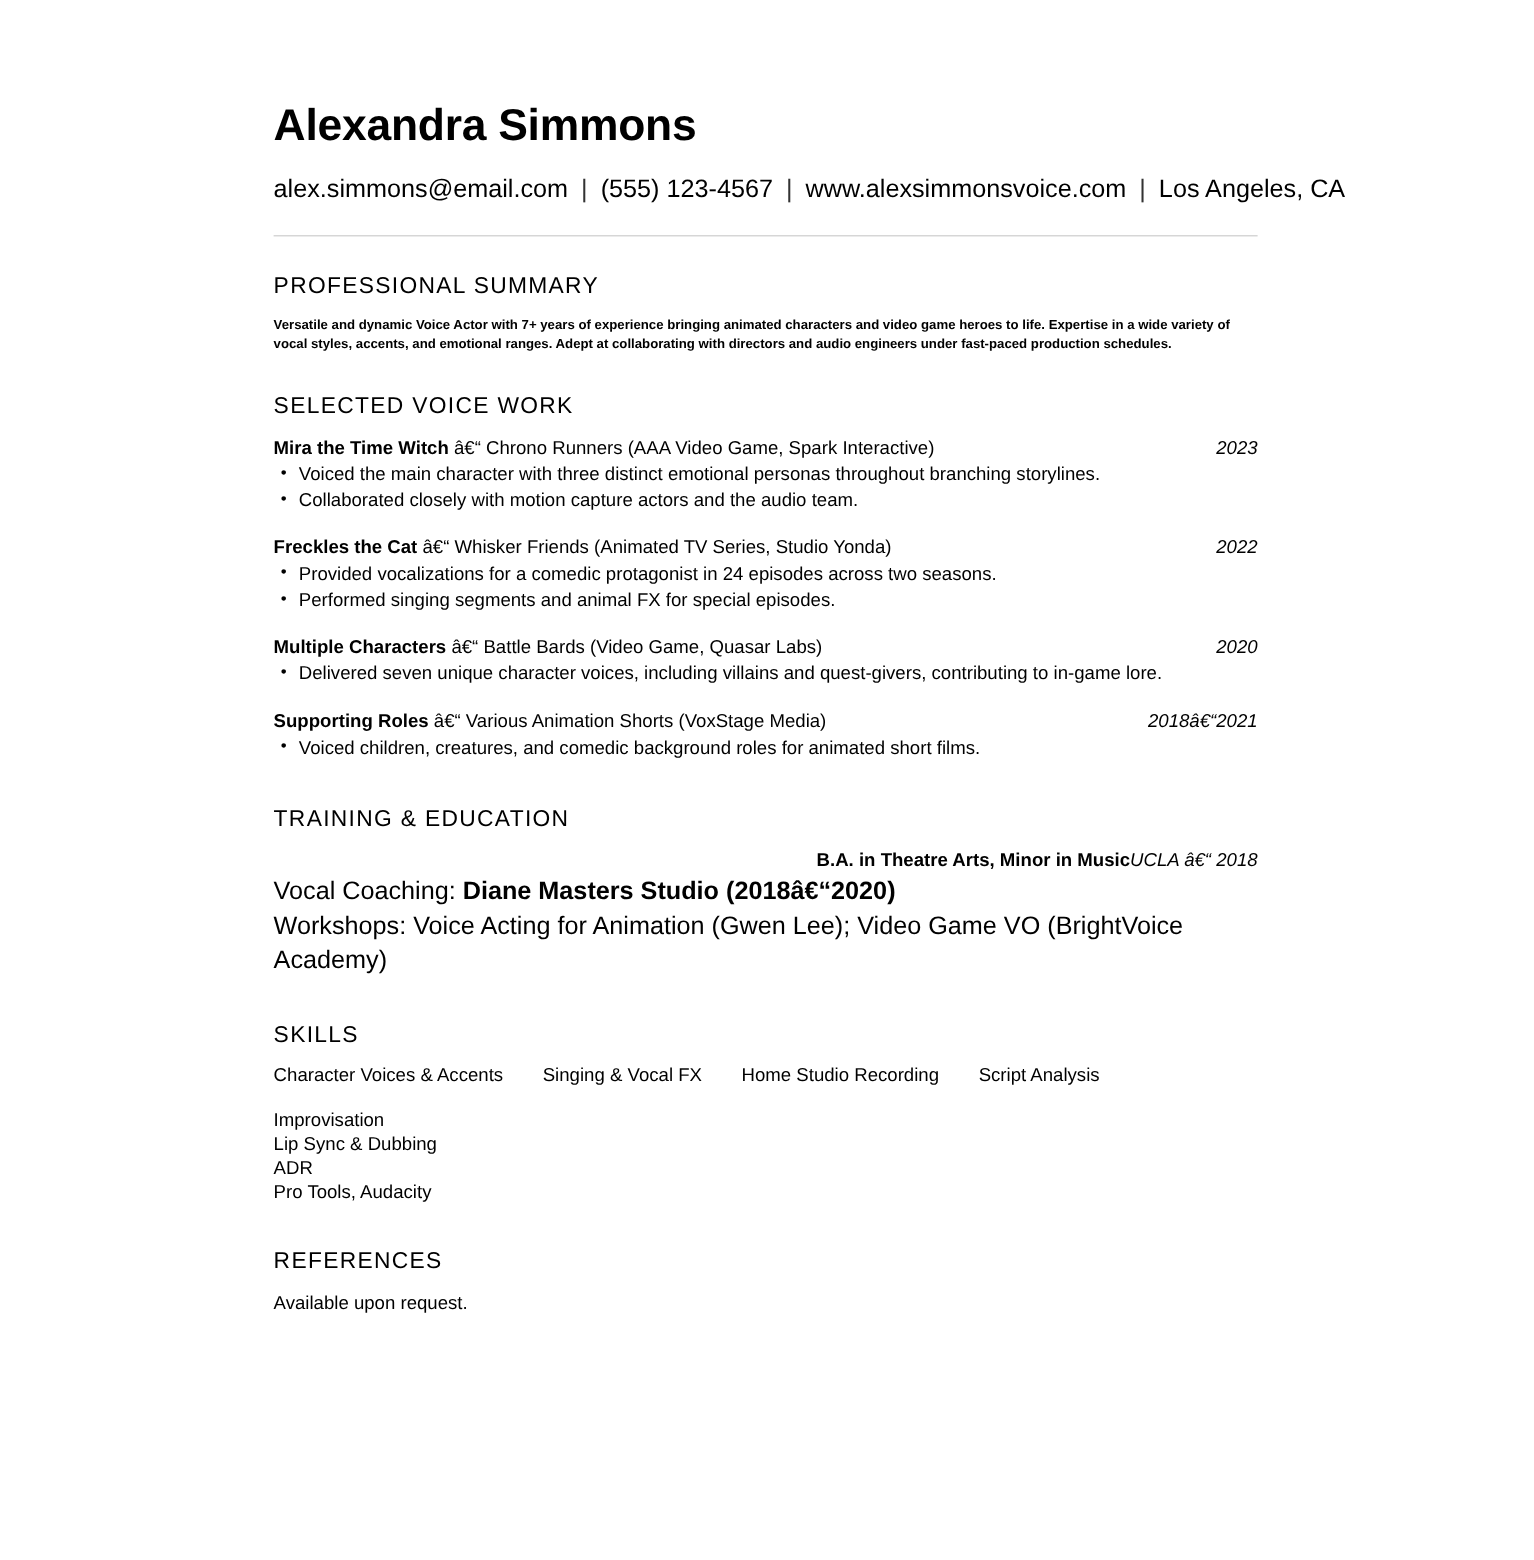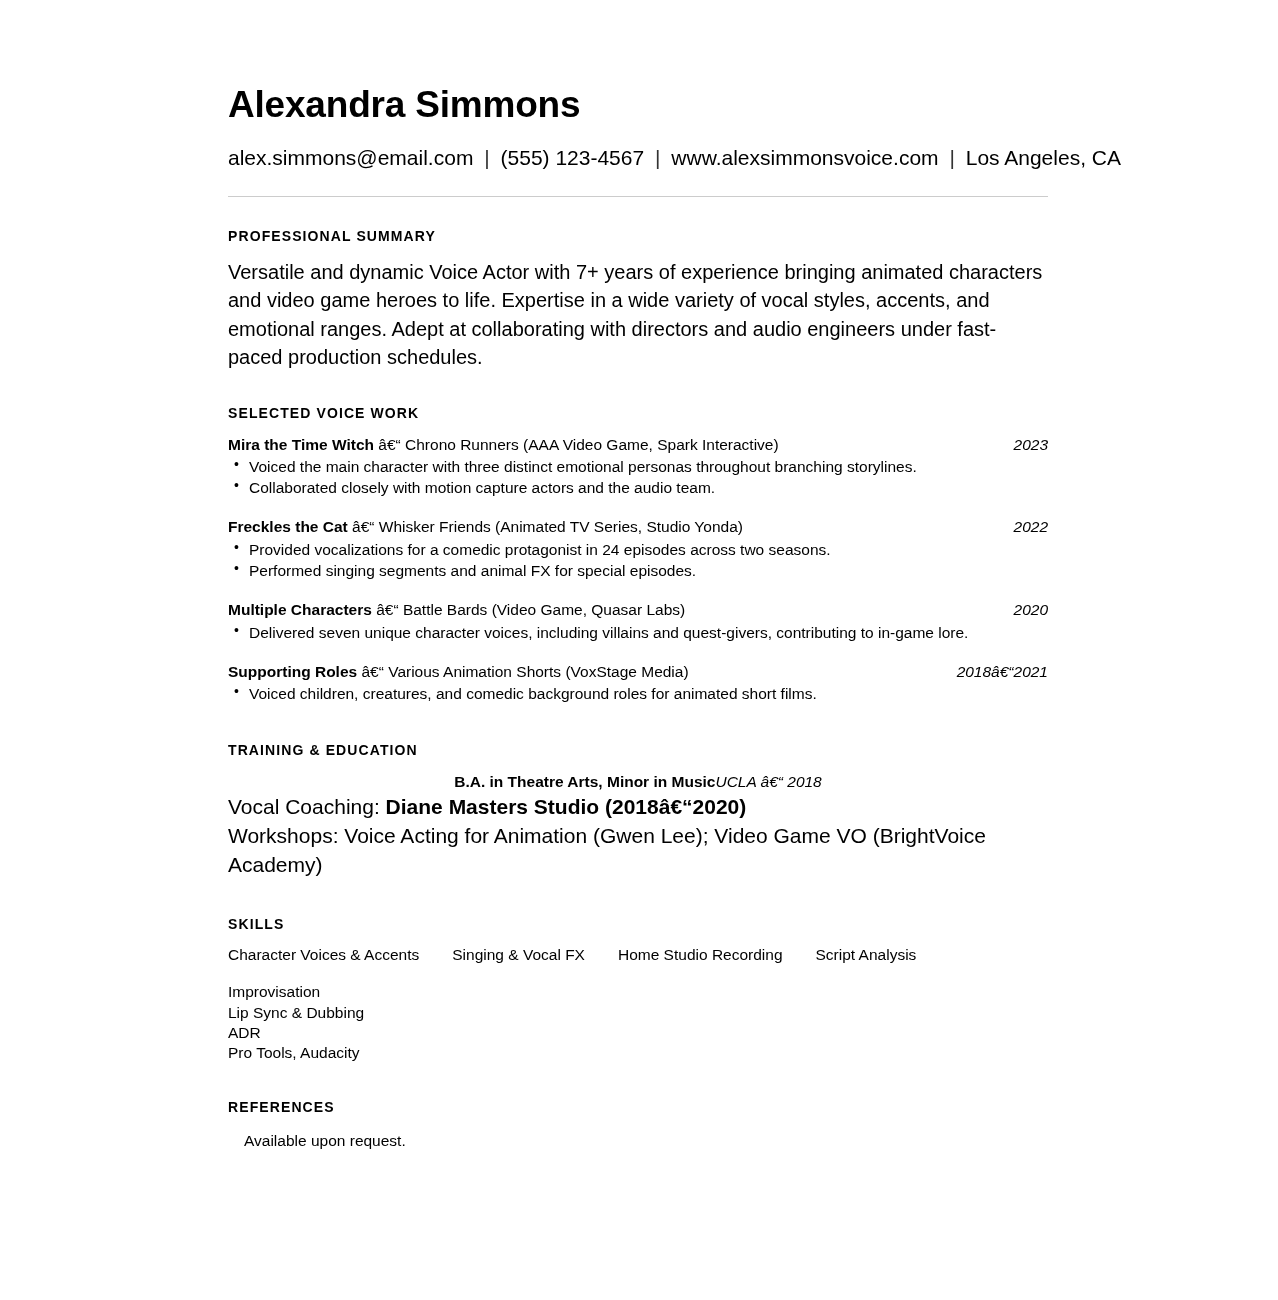--- a/index.html
+++ b/index.html
@@ -56,31 +56,32 @@
     width: 820px;
     height: 0;
   }
 
   
   .section {
     margin-top: 31px;
   }
   .section-title {
     font-family: "Liberation Sans Narrow", "Liberation Sans", sans-serif;
-    font-size: 14px;
-    font-weight: bold;
+    font-size: 19px;
+    font-weight: normal;
     letter-spacing: 1.1px;
     margin: 0 0 14px 0;
   }
 
   .summary {
-    font-size: 20px;
+    font-size: 11px;
     line-height: 1.42;
     margin: 0;
     width: 818px;
+    font-weight: bold;
   }
 
   
   .job {
     margin-bottom: 19px;
   }
   .job:last-child { margin-bottom: 0; }
 
   .job-head {
     display: flex;
@@ -115,21 +116,21 @@
     position: absolute;
     left: 6px;
     top: -1px;
     font-size: 14px;
   }
 
   
   .edu-head {
     display: flex;
     align-items: baseline;
-    justify-content: center;
+    justify-content: flex-end;
     font-size: 15.5px;
     line-height: 1.35;
   }
   .edu-degree { font-weight: bold; }
   .edu-where { font-style: italic; white-space: nowrap; }
   .edu-line {
     font-size: 21px;
     line-height: 1.38;
   }
   .edu-line b { font-weight: bold; }
@@ -147,21 +148,21 @@
   .skill {
     margin-right: 33px;
     white-space: nowrap;
   }
   .skill:last-child { margin-right: 0; }
 
   
   .refs-text {
     font-size: 15.5px;
     line-height: 1.3;
-    margin: 16px;
+    margin: 0;
   }
 
   .sec-voice { margin-top: 33px; }
   .sec-training { margin-top: 38px; }
   .sec-skills { margin-top: 36px; }
   .sec-refs { margin-top: 36px; }
 </style>
 </head>
 <body>
 

